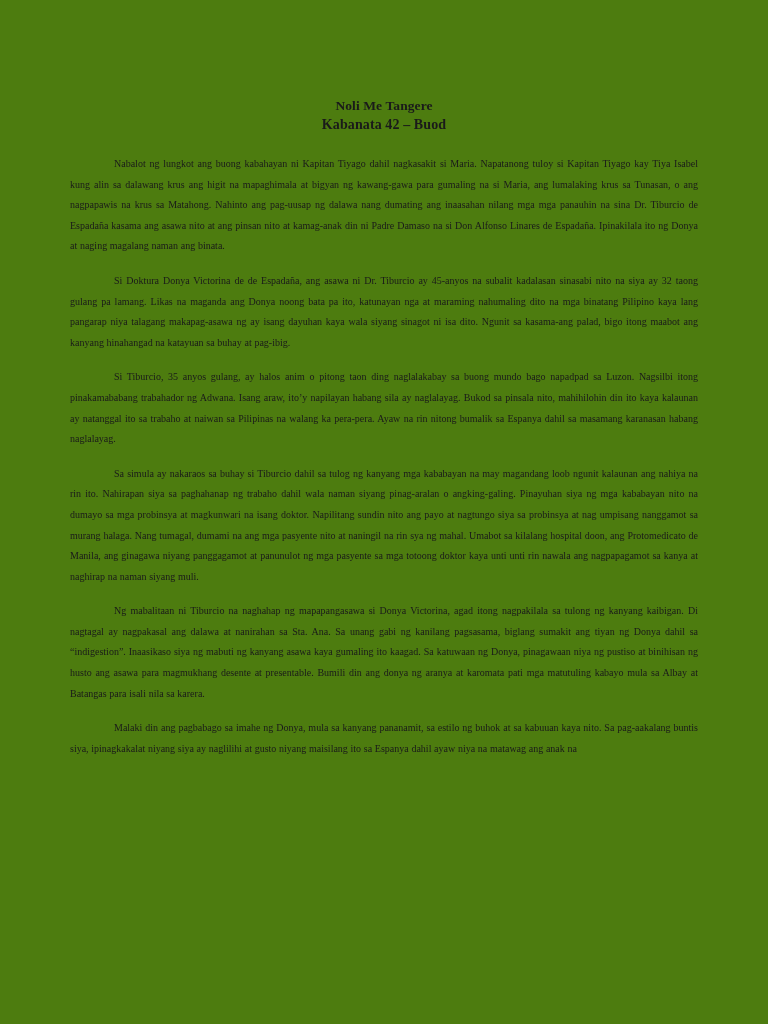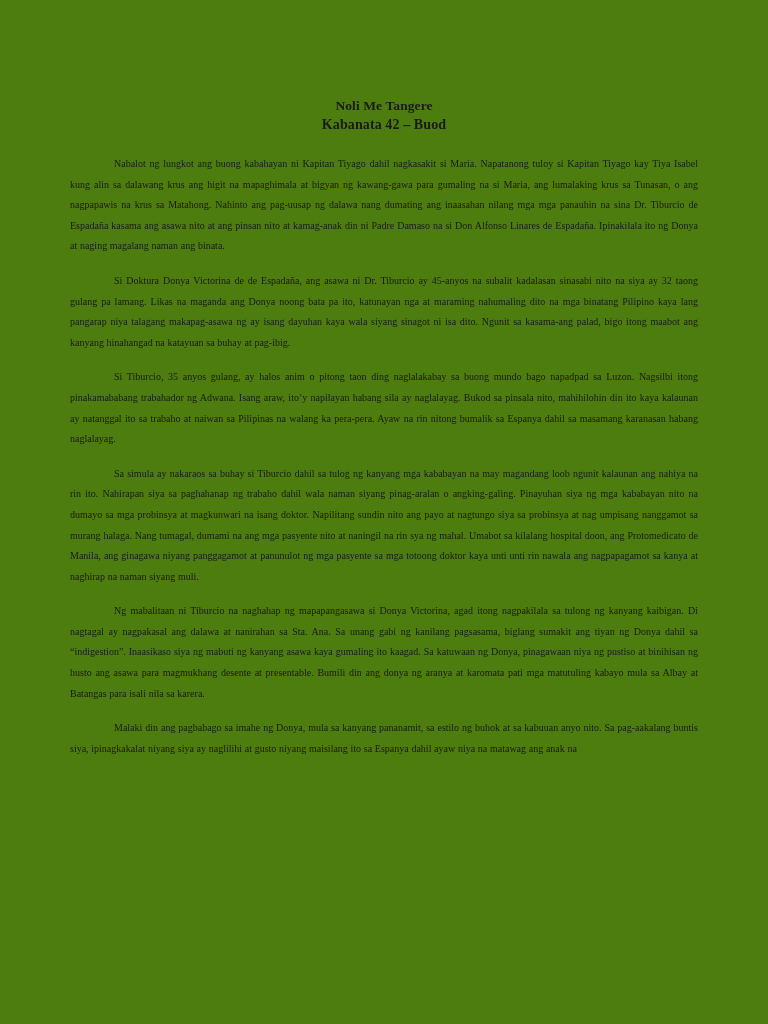--- a/index.html
+++ b/index.html
@@ -70,16 +70,16 @@
     <p>Nabalot ng lungkot ang buong kabahayan ni Kapitan Tiyago dahil nagkasakit si Maria. Napatanong tuloy si Kapitan Tiyago kay Tiya Isabel kung alin sa dalawang krus ang higit na mapaghimala at bigyan ng kawang-gawa para gumaling na si Maria, ang lumalaking krus sa Tunasan, o ang nagpapawis na krus sa Matahong.  Nahinto ang pag-uusap ng dalawa nang dumating ang inaasahan nilang mga mga panauhin na sina Dr. Tiburcio de Espadaña kasama ang asawa nito at ang pinsan nito at kamag-anak din ni Padre Damaso na si Don Alfonso Linares de Espadaña. Ipinakilala ito ng Donya at naging magalang naman ang binata.</p>
 
     <p>Si Doktura Donya Victorina de de Espadaña, ang asawa ni Dr. Tiburcio ay 45-anyos na subalit kadalasan sinasabi nito na siya ay 32 taong gulang pa lamang. Likas na maganda ang Donya noong bata pa ito, katunayan nga at maraming nahumaling dito na mga binatang Pilipino kaya lang pangarap niya talagang makapag-asawa ng ay isang dayuhan kaya wala siyang sinagot ni isa dito. Ngunit sa kasama-ang palad, bigo itong maabot ang kanyang hinahangad na katayuan sa buhay at pag-ibig.</p>
 
     <p>Si Tiburcio, 35 anyos gulang, ay halos anim o pitong taon ding naglalakabay sa buong mundo bago napadpad sa Luzon. Nagsilbi itong pinakamababang trabahador ng Adwana. Isang araw, ito’y napilayan habang sila ay naglalayag. Bukod sa pinsala nito, mahihilohin din ito kaya kalaunan ay natanggal ito sa trabaho at naiwan sa Pilipinas na walang ka pera-pera. Ayaw na rin nitong bumalik sa Espanya dahil sa masamang karanasan habang naglalayag.</p>
 
     <p><span>Sa simula ay nakaraos sa buhay si Tiburcio dahil sa tulog ng kanyang mga kababayan na may magandang loob ngunit kalaunan ang nahiya na rin ito. Nahirapan siya sa paghahanap ng trabaho dahil wala naman siyang pinag-aralan o angking-galing. Pinayuhan siya ng mga kababayan nito na dumayo sa mga probinsya at magkunwari na isang doktor. Napilitang sundin nito ang payo at nagtungo siya sa probinsya at nag umpisang nanggamot sa murang halaga. Nang tumagal, dumami na ang mga pasyente nito at naningil na rin sya ng mahal. Umabot sa kilalang hospital doon, ang </span><span class="italic">Protomedicato de Manila</span><span>, ang ginagawa niyang panggagamot at panunulot ng mga pasyente sa mga totoong doktor kaya unti unti rin nawala ang nagpapagamot sa kanya at naghirap na naman siyang muli.</span></p>
 
     <p>Ng mabalitaan ni Tiburcio na naghahap ng mapapangasawa si Donya Victorina, agad itong nagpakilala sa tulong ng kanyang kaibigan. Di nagtagal ay nagpakasal ang dalawa at nanirahan sa Sta. Ana. Sa unang gabi ng kanilang pagsasama, biglang sumakit ang tiyan ng Donya dahil sa “indigestion”. Inaasikaso siya ng mabuti ng kanyang asawa kaya gumaling ito kaagad. Sa katuwaan ng Donya, pinagawaan niya ng pustiso at binihisan ng husto ang asawa para magmukhang desente at presentable. Bumili din ang donya ng aranya at karomata pati mga matutuling kabayo mula sa Albay at Batangas para isali nila sa karera.</p>
 
-    <p>Malaki din ang pagbabago sa imahe ng Donya, mula sa kanyang pananamit, sa estilo ng buhok at sa kabuuan anyo nito. Sa pag-aakalang buntis siya, ipinagkakalat niyang siya ay naglilihi at gusto niyang maisilang ito sa Espanya dahil ayaw niya na matawag ang anak na</p>
+    <p>Malaki din ang pagbabago sa imahe ng Donya, mula sa kanyang pananamit, sa estilo ng buhok at sa kabuuan kaya nito. Sa pag-aakalang buntis siya, ipinagkakalat niyang siya ay naglilihi at gusto niyang maisilang ito sa Espanya dahil ayaw niya na matawag ang anak na</p>
   </div>
 
 </div>
 
 </body></html>

